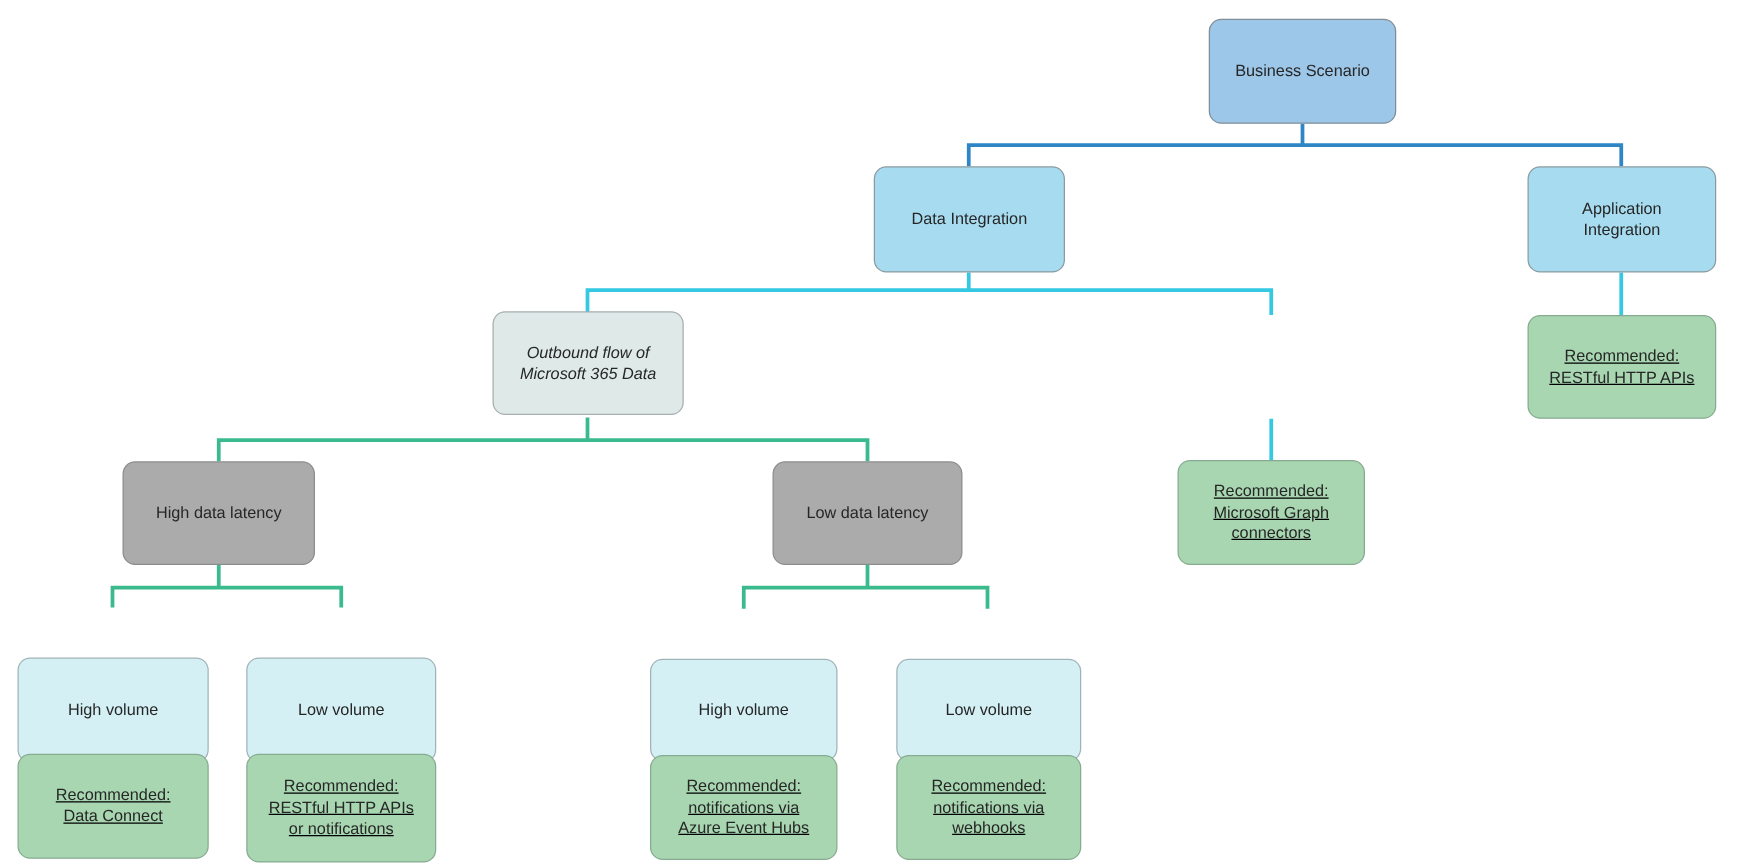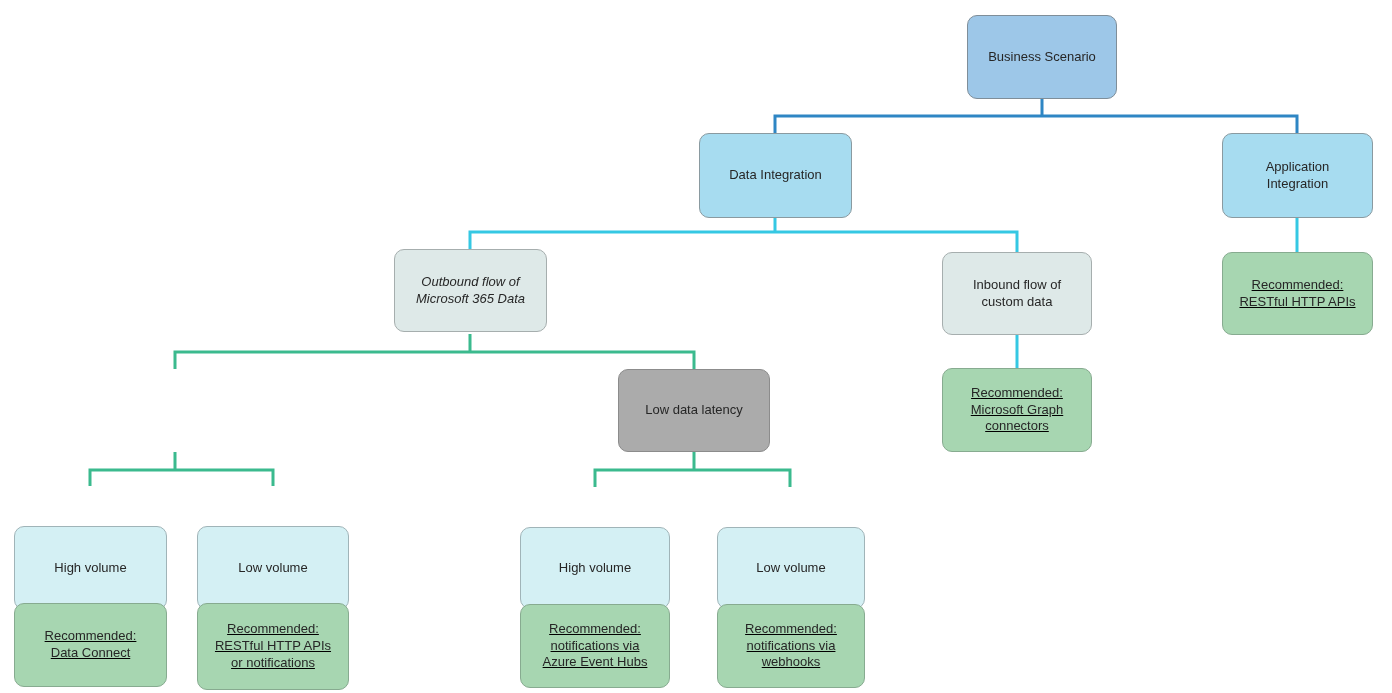--- a/index.html
+++ b/index.html
@@ -82,30 +82,29 @@
 
   <div class="node n-blue" style="left:699px; top:133px; width:153px; height:85px;">
     <span class="node-label">Data Integration</span>
   </div>
 
   <div class="node n-light" style="left:394px; top:249px; width:153px; height:83px;font-style:italic;">
     <span class="node-label">Outbound flow of
 Microsoft 365 Data</span>
   </div>
 
-  <div class="node n-light" style="left:942px; top:252px; width:150px; height:83px;">
-    <span class="node-label">Inbound flow of
-custom data</span>
-  </div>
 
   <div class="node n-green" style="left:1222px; top:252px; width:151px; height:83px;">
     <span class="node-label">Recommended:
 RESTful HTTP APIs</span>
   </div>
 
+  <div class="node n-gray" style="left:98px; top:369px; width:154px; height:83px;">
+    <span class="node-label">High data latency</span>
+  </div>
 
   <div class="node n-gray" style="left:618px; top:369px; width:152px; height:83px;text-align:center;">
     <span class="node-label">Low data latency</span>
   </div>
 
   <div class="node n-green" style="left:942px; top:368px; width:150px; height:84px;">
     <span class="node-label">Recommended:
 Microsoft Graph
 connectors</span>
   </div>

